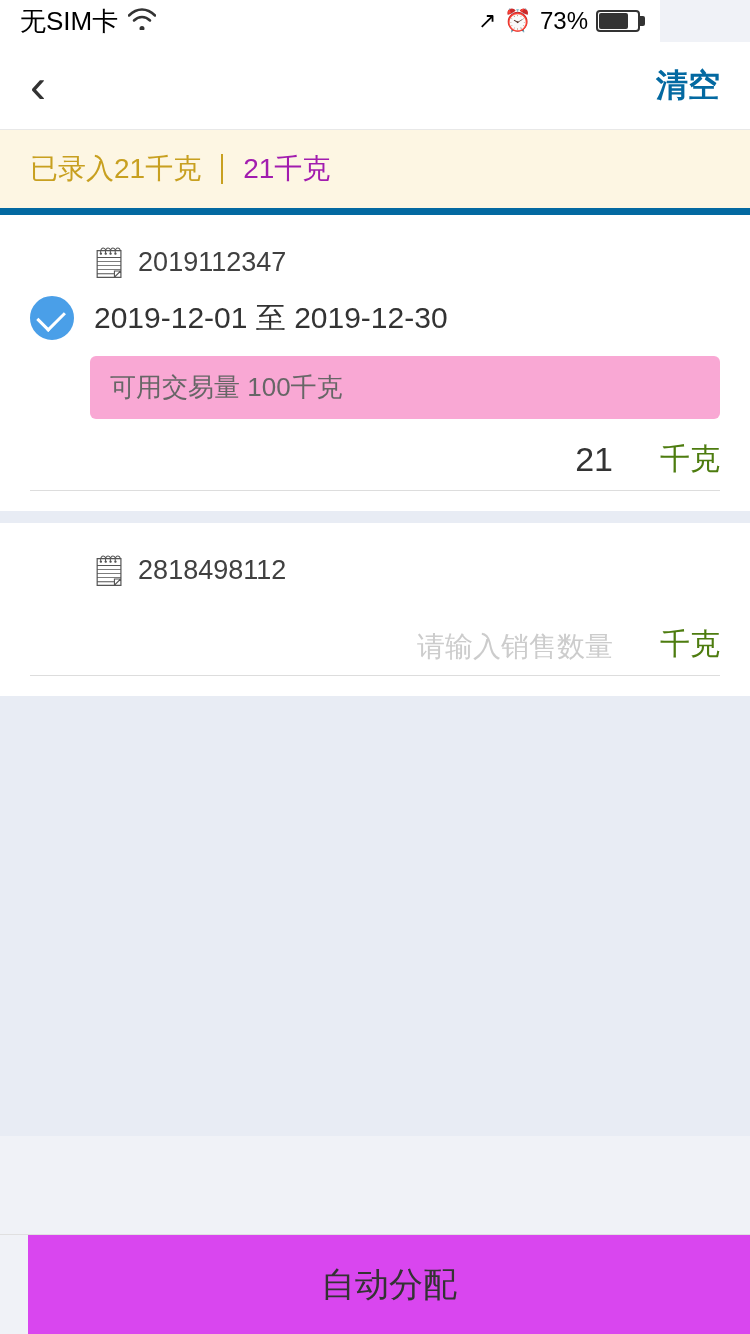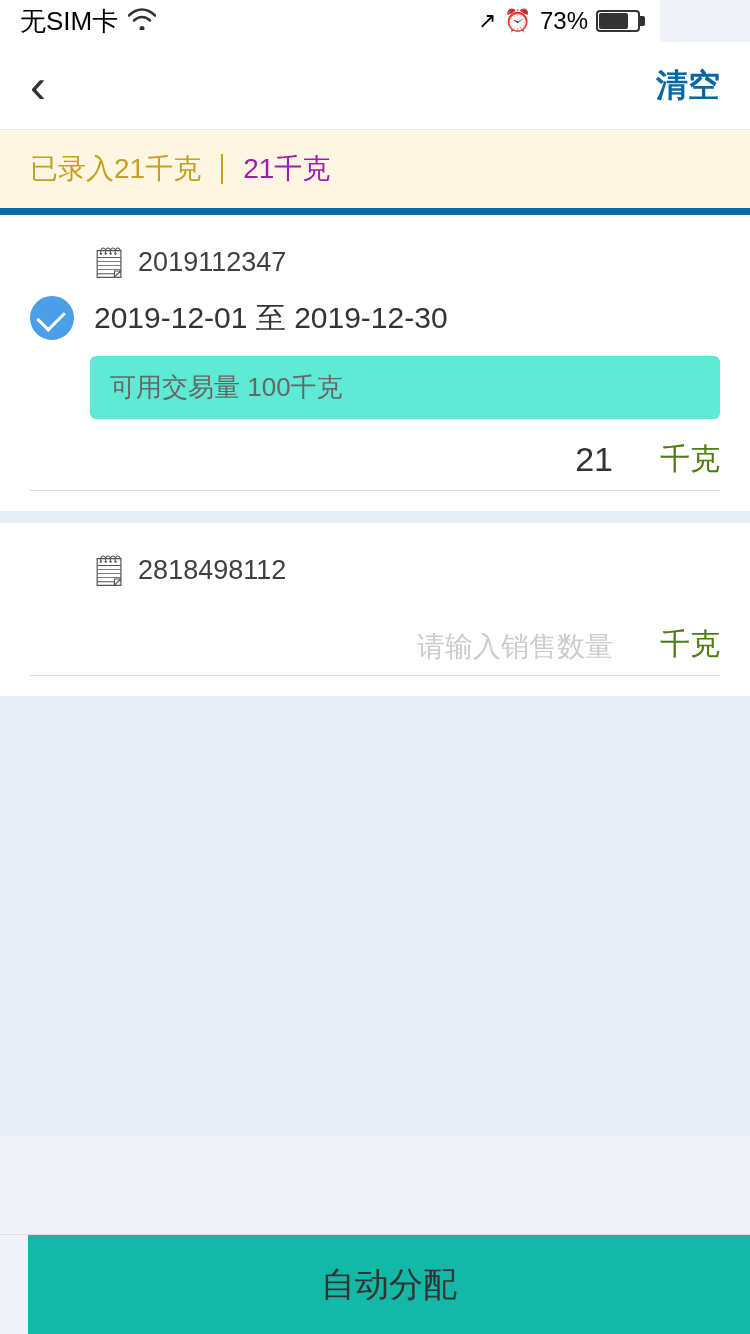--- a/index.html
+++ b/index.html
@@ -167,21 +167,21 @@
       border-left: 3px solid #fff;
       border-bottom: 3px solid #fff;
       transform: rotate(-45deg) translateY(-2px);
       display: block;
     }
     .batch-date-text {
       font-size: 30px;
       color: #333;
     }
     .batch-avail-row {
-      background: #5eead4;
+      background: #f9a8d4;
       border-radius: 6px;
       padding: 14px 20px;
       margin-left: 60px;
       margin-bottom: 0;
     }
     .batch-avail-text {
       font-size: 26px;
       color: #666;
     }
     .batch-input-row {
@@ -224,21 +224,21 @@
       position: fixed;
       bottom: 0;
       left: 0;
       width: 750px;
       height: 100px;
       display: flex;
       border-top: 1px solid #e0e0e0;
     }
     .btn-auto {
       flex: 1;
-      background: #14b8a6;
+      background: #d946ef;
       display: flex;
       align-items: center;
       justify-content: center;
       font-size: 34px;
       color: #333;
       border: none;
       cursor: pointer;
       margin-left: 28px;
     }
     .btn-confirm {

